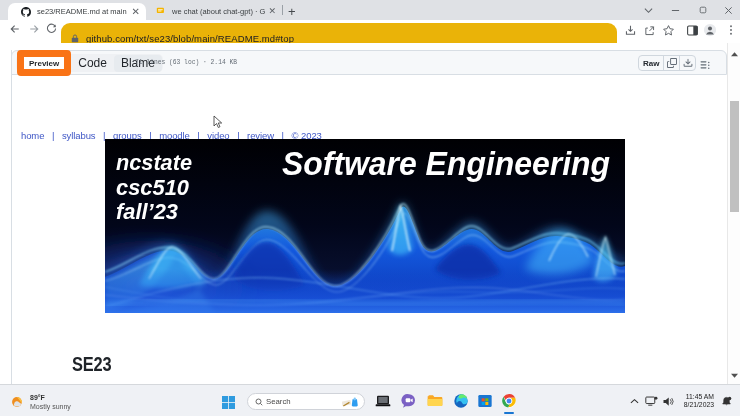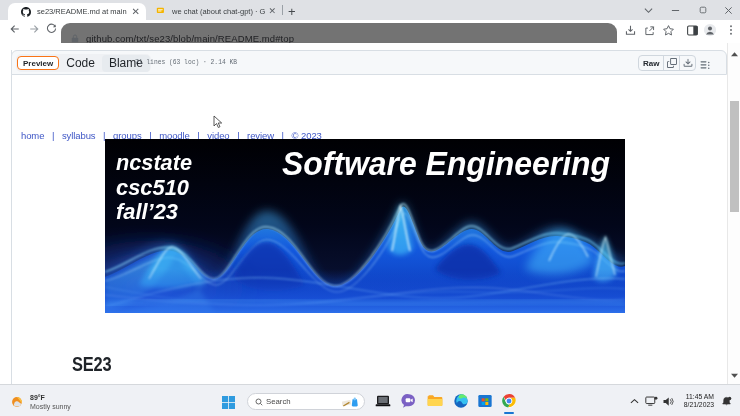--- a/index.html
+++ b/index.html
@@ -13,31 +13,31 @@
     border-radius:7px 7px 0 0; display:flex; align-items:center; padding:0 6px 0 13px; }
   .tab-title { font-size:7.5px; color:#3c4043; white-space:nowrap; overflow:hidden; flex:1; margin-left:6px; }
   .tab-x { color:#5f6368; font-size:10px; margin-left:3px; }
   .tab2 { position:absolute; left:152px; top:3px; width:127px; height:16px; display:flex; align-items:center; padding:0 3px 0 4px; }
   .newtab { position:absolute; left:288px; top:4px; font-size:13px; color:#45494d; }
   .winctl { position:absolute; top:0; height:20px; display:flex; align-items:center; color:#5f6368; }
 
   
   .toolbar { position:absolute; left:0; top:20px; width:740px; height:23px; background:#fff; }
   .navic { position:absolute; top:3px; font-size:12px; color:#5f6368; }
-  .omnibox { position:absolute; left:61px; top:3px; width:556px; height:31px; background:#737373; border-radius:9px;
+  .omnibox { position:absolute; left:61px; top:3px; width:556px; height:31px; background:#eab308; border-radius:9px;
     display:flex; align-items:center; padding-left:10px; }
   .url { font-size:9.5px; color:#202124; margin-left:7px; letter-spacing:0.1px; }
 
   
   .content { position:absolute; left:0; top:43px; width:740px; height:341px; background:#fff; }
   .filebox-l { position:absolute; left:11px; top:7px; bottom:0; width:1px; background:#d8dee4; }
   .filehead { position:absolute; left:11px; top:7px; width:716px; height:25px; background:#f6f8fa;
     border:1px solid #d8dee4; border-bottom:1px solid #d8dee4; border-radius:6px 6px 0 0; }
   .seg { position:absolute; left:4px; top:3px; height:18px; background:#eff1f4; border-radius:5px; display:flex; align-items:center; padding:1px; }
-  .seg .on { background:#fff; border:1px solid #f97316; border-radius:4px; padding:1.5px 5px; font-size:8px; color:#1f2328; font-weight:bold; }
+  .seg .on { background:#fff; border:7px solid #f97316; border-radius:4px; padding:1.5px 5px; font-size:8px; color:#1f2328; font-weight:bold; }
   .seg .off { padding:1.5px 7px; font-size:12px; color:#1f2328; }
   .lineinfo { position:absolute; left:123px; top:8px; font-family:"Liberation Mono",monospace; font-size:6.3px; color:#656d76; }
   .rawgrp { position:absolute; left:626px; top:4px; height:16px; display:flex; align-items:center; border:1px solid #d0d7de; border-radius:4px; background:#f6f8fa;text-align:center; }
   .rawgrp .raw { font-size:8px; font-weight:bold; color:#24292f; padding:0 4px; border-right:1px solid #d0d7de; height:100%; display:flex; align-items:center; }
 
   
   .navlinks { position:absolute; left:11px; top:86.5px; width:716px; font-size:9.5px; color:#3e56c6; letter-spacing:-0.1px;padding-left:10px; }
 
   
   .banner { position:absolute; left:105px; top:96px; width:520px; height:174px; background:#a3a3a3; }

